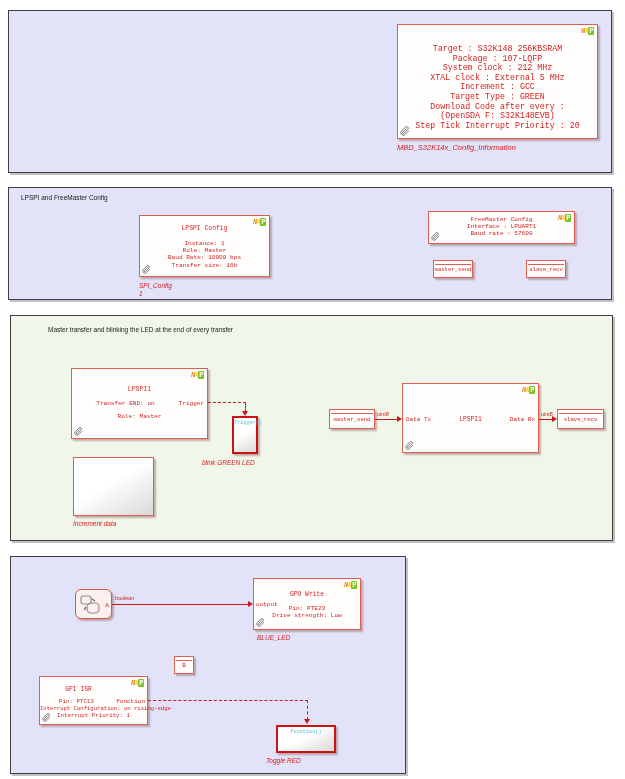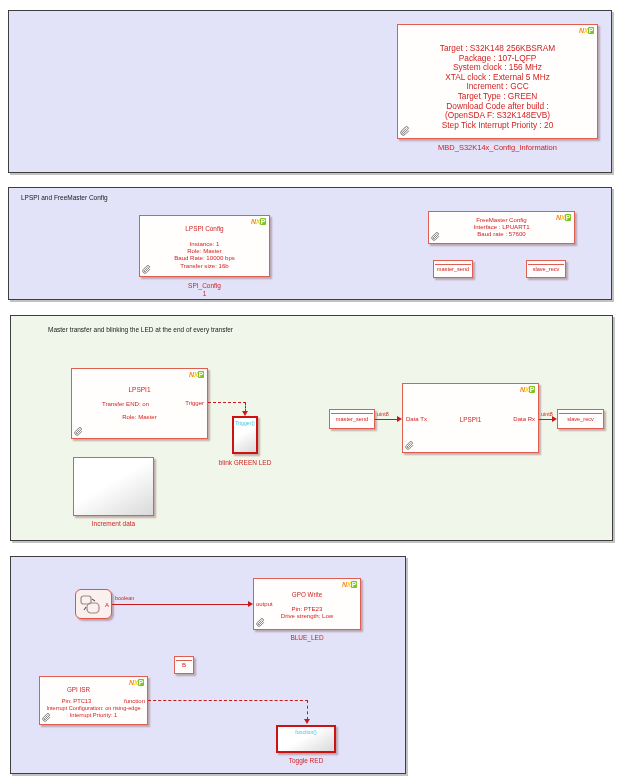--- a/index.html
+++ b/index.html
@@ -4,28 +4,28 @@
 <style>
   * { margin:0; padding:0; box-sizing:border-box; }
   body { background:#ffffff; font-family:"Liberation Sans", sans-serif; }
   #canvas { position:relative; width:625px; height:779px; background:#fff; overflow:hidden; }
 
   .region { position:absolute; border:1px solid #3e3e3e; box-shadow:2px 2px 0 rgba(120,120,120,.45); }
   .lav { background:#e2e2f8; }
   .grn { background:#f1f6ea; }
   .atitle { position:absolute; color:#1a1a1a; font-size:6.5px; white-space:nowrap; }
 
-  .blk { position:absolute; background:#fffefd; border:1px solid #de5f52; box-shadow:2px 2px 1.5px rgba(150,110,110,.5); color:#d11f1f; }
+  .blk { position:absolute; background:#fffefd; border:1px solid #de5f52; box-shadow:2px 2px 1.5px rgba(150,110,110,.5); color:#d11f1f;font-family:Liberation Mono, monospace; }
   .sub { background:linear-gradient(150deg,#ffffff 45%,#d9d9d9 100%); }
   .thick { border:2px solid #cc1212; }
   .chartblk { background:#fbf0ee; border:1.5px solid #d8574a; border-radius:6px; box-shadow:2px 2px 1.5px rgba(150,110,110,.5); }
 
   .ctext { position:absolute; left:0; right:0; text-align:center; color:#d11f1f; white-space:nowrap; }
   .port { position:absolute; font-size:6px; color:#d11f1f; white-space:nowrap; }
-  .lbl { position:absolute; color:#d11f1f; text-align:center; font-size:6.5px; white-space:nowrap; }
+  .lbl { position:absolute; color:#d11f1f; text-align:left; font-size:6.5px; white-space:nowrap;font-style:italic; }
   .wlbl { position:absolute; color:#c82a1e; font-size:5.4px; white-space:nowrap; }
 
   .dsm-line { position:absolute; top:3px; left:1px; right:1px; border-top:1px solid #de5f52; }
   .dsm-txt { position:absolute; left:0; right:0; top:50%; transform:translateY(-42%); text-align:center; font-size:5.6px; color:#d11f1f; white-space:nowrap; }
 
   .line { position:absolute; height:1px; background:#c61a1a; }
   .dash { position:absolute; height:0; border-top:1px dashed #c61a1a; }
   .dashv { position:absolute; width:0; border-left:1px dashed #c61a1a; }
   .ah-r { position:absolute; width:0; height:0; border-top:3px solid transparent; border-bottom:3px solid transparent; border-left:5px solid #c61a1a; }
   .ah-d { position:absolute; width:0; height:0; border-left:3px solid transparent; border-right:3px solid transparent; border-top:5px solid #c61a1a; }
@@ -42,25 +42,25 @@
 <body>
 
 <div id="canvas">
 
   <div class="region lav" style="left:8px;top:10px;width:604px;height:163px;">
     <div class="blk" style="left:388px;top:13px;width:201px;height:115px;">
       <span class="nxp"><span class="n">N</span><span class="x">X</span><span class="p">P</span></span>
       <div style="position:absolute;top:19px;left:0;right:0;text-align:center;font-size:8.3px;line-height:9.6px;">
         <div>Target : S32K148 256KBSRAM</div>
         <div>Package : 107-LQFP</div>
-        <div>System clock : 156 MHz</div>
+        <div>System clock : 212 MHz</div>
         <div>XTAL clock : External 5 MHz</div>
         <div>Increment : GCC</div>
         <div>Target Type : GREEN</div>
-        <div>Download Code after build :</div>
+        <div>Download Code after every :</div>
         <div>(OpenSDA F: S32K148EVB)</div>
         <div>Step Tick Interrupt Priority : 20</div>
       </div>
       <svg class="clip" width="10" height="10" viewBox="0 0 24 24" fill="none" stroke="#555" stroke-width="2">
           <path d="M21.44 11.05l-9.19 9.19a6 6 0 0 1-8.49-8.49l9.19-9.19a4 4 0 1 1 5.66 5.66l-9.2 9.19a2 2 0 0 1-2.83-2.83l8.49-8.48"></path>
         </svg>
     </div>
     <div class="lbl" style="left:388px;top:132px;width:201px;font-size:7.5px;">MBD_S32K14x_Config_Information</div>
   </div>
 

